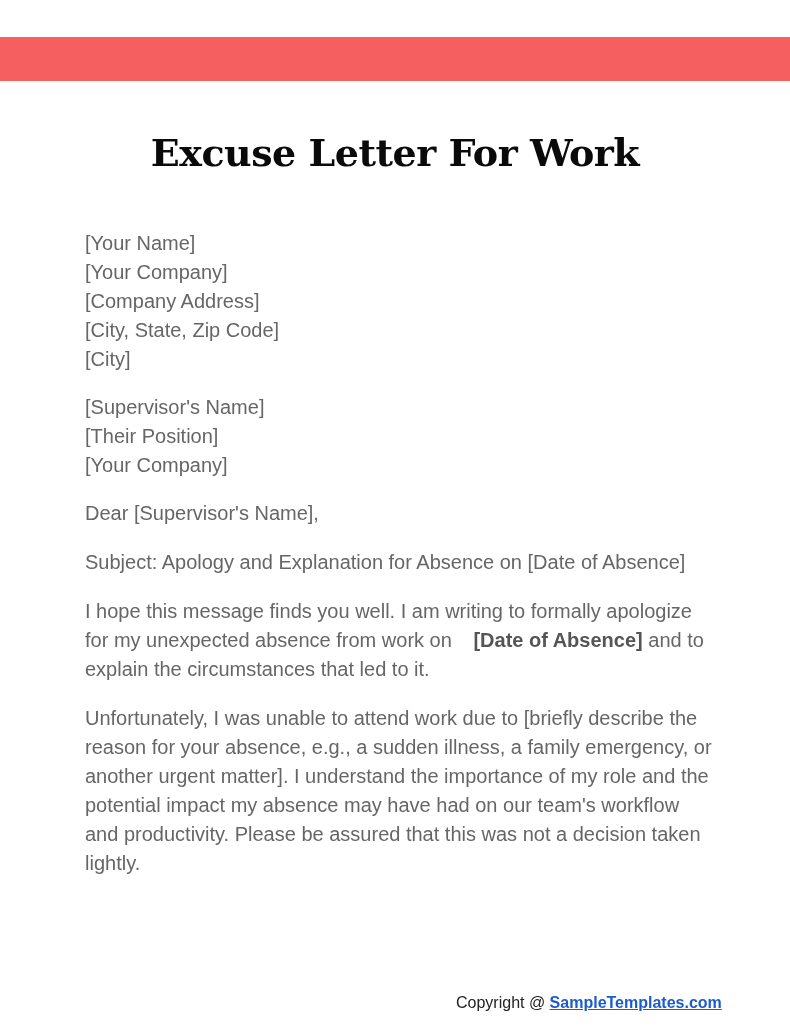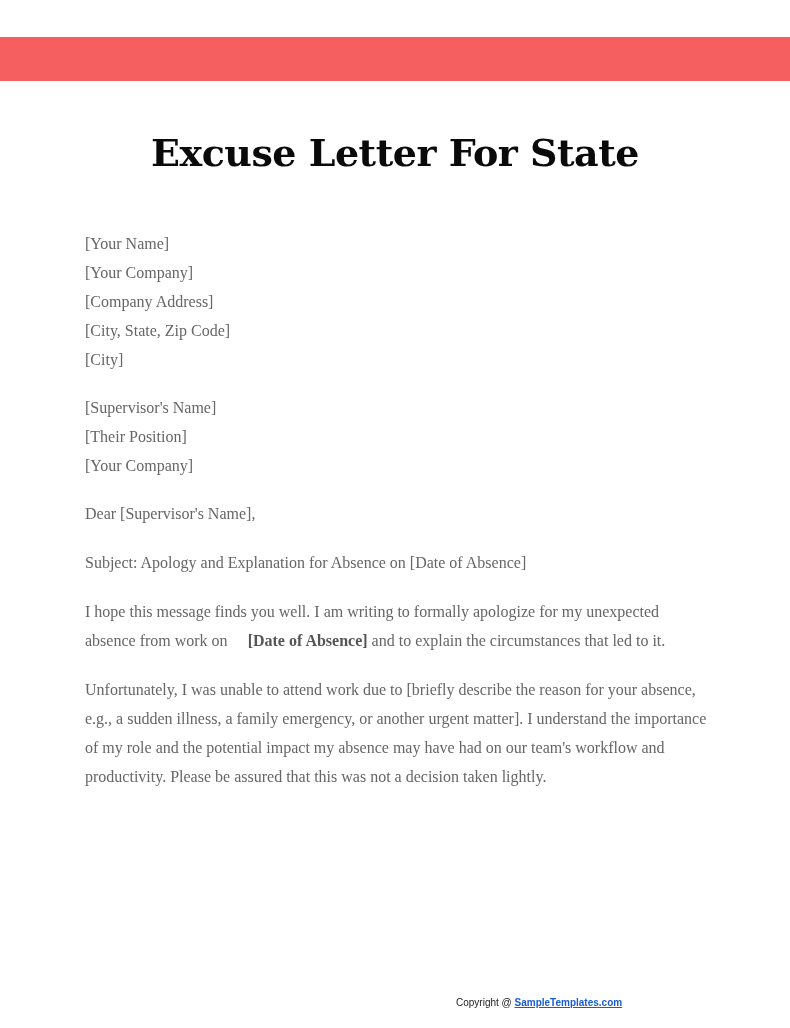--- a/index.html
+++ b/index.html
@@ -33,49 +33,48 @@
       line-height: 54px;
       color: #0a0a0a;
       letter-spacing: -0.5px;
     }
     .letter {
       position: absolute;
       left: 85px;
       top: 229px;
       width: 628px;
       color: #666666;
-      font-size: 16px;
+      font-size: 20px;
       line-height: 29px;
-      font-family: Liberation Serif, serif;
     }
     .block { margin-bottom: 19px; }
     .block .line { display: block; white-space: nowrap; }
     .para { margin-bottom: 20px; }
     .para b { color: #555555; font-weight: bold; padding-left: 16px; }
     .footer {
       position: absolute;
       left: 456px;
       top: 992px;
-      font-size: 10px;
+      font-size: 16px;
       line-height: 22px;
       color: #222222;
       white-space: nowrap;
     }
     .footer a {
       color: #1A5CD0;
       font-weight: bold;
       text-decoration: underline;
     }
   </style>
 </head>
 <body>
 
 <div class="top-bar"></div>
 
-<h1 class="title">Excuse Letter For State</h1>
+<h1 class="title">Excuse Letter For Work</h1>
 
 <div class="letter">
   <div class="block">
     <span class="line">[Your Name]</span>
     <span class="line">[Your Company]</span>
     <span class="line">[Company Address]</span>
     <span class="line">[City, State, Zip Code]</span>
     <span class="line">[City]</span>
   </div>
 

